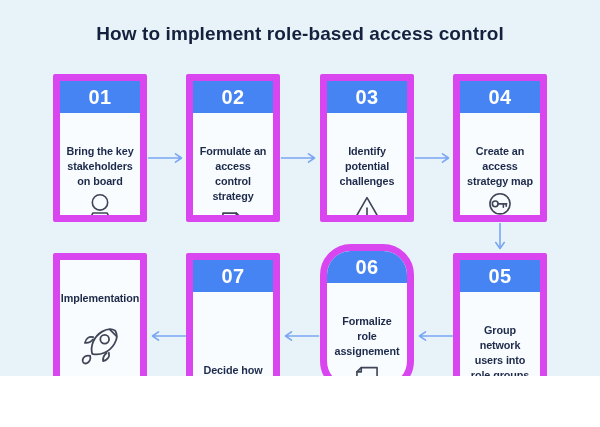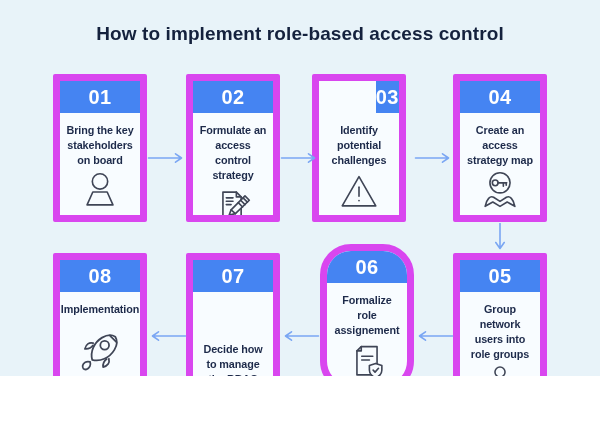--- a/index.html
+++ b/index.html
@@ -25,29 +25,29 @@
   }
   .card-number{
     color:#FFFFFF;font-size:20px;font-weight:700;letter-spacing:.5px;
   }
   .card-body{
     flex:1;display:flex;flex-direction:column;align-items:center;
     padding:10px 6px 8px 6px;
   }
   .card-text{
     font-size:10.8px;font-weight:700;line-height:15px;
-    color:#1D2A4A;text-align:center;letter-spacing:-.1px;
+    color:#1D2A4A;text-align:center;letter-spacing:-.1px;margin-top:21px;
   }
   .icon-wrap{
     flex:1;display:flex;align-items:center;justify-content:center;width:100%;
   }
   .icon-wrap svg{display:block;}
   
   .p0{left:53px;top:74px;}  .p1{left:186px;top:74px;}
-  .p2{left:312px;top:74px;align-items:flex-end;} .p3{left:453px;top:74px;}
+  .p2{left:320px;top:74px;} .p3{left:453px;top:74px;}
   .p4{left:453px;top:253px;}.p5{left:320px;top:244px;border-radius:31px;}
   .p6{left:186px;top:253px;gap:40px;}.p7{left:53px;top:253px;}
   .arrow{position:absolute;}
   .ar1{left:147px;top:151px;} .ar2{left:280px;top:151px;} .ar3{left:414px;top:151px;}
   .al1{left:414px;top:329px;} .al2{left:280px;top:329px;} .al3{left:147px;top:329px;}
   .adown{left:493px;top:223px;}
   .ic{stroke:#3F4556;fill:none;stroke-width:1.7;stroke-linecap:round;stroke-linejoin:round;}
   .arr{stroke:#7AA6F3;fill:none;stroke-width:1.6;stroke-linecap:round;stroke-linejoin:round;}
 </style>
 </head>
@@ -169,23 +169,20 @@
       <div class="icon-wrap">
         <svg width="46" height="46" viewBox="0 0 48 48" class="ic">
           <path d="M34.1 21.1 L39.3 21.6 L39.3 26.4 L34.1 26.9 L33.2 29.1 L36.5 33.1 L33.1 36.5 L29.1 33.2 L26.9 34.1 L26.4 39.3 L21.6 39.3 L21.1 34.1 L18.9 33.2 L14.9 36.5 L11.5 33.1 L14.8 29.1 L13.9 26.9 L8.7 26.4 L8.7 21.6 L13.9 21.1 L14.8 18.9 L11.5 14.9 L14.9 11.5 L18.9 14.8 L21.1 13.9 L21.6 8.7 L26.4 8.7 L26.9 13.9 L29.1 14.8 L33.2 11.5 L36.5 14.9 L33.2 18.9 Z"></path>
           <circle cx="24" cy="24" r="6"></circle>
         </svg>
       </div>
     </div>
   </div>
 
   <div class="card p7">
-    <div class="card-header">
-      <span class="card-number">08</span>
-    </div>
     <div class="card-body">
       <div class="card-text">Implementation</div>
       <div class="icon-wrap">
         <svg width="50" height="50" viewBox="0 0 48 48" class="ic">
           <path d="M16.5 31.5 C14.5 24 18 15 26 10.2 C30.5 7.6 35 7 38.7 9.3 C41 13 40.4 17.5 37.8 22 C33 30 24 33.5 16.5 31.5 Z"></path>
           <path d="M33.5 8.2 L39.8 14.5"></path>
           <circle cx="28.5" cy="17.5" r="4.2"></circle>
           <path d="M17.5 15.5 C13.5 14.5 10.5 16.5 9.5 21 C12.8 21.4 15.6 19.9 17.3 17.6"></path>
           <path d="M32.5 30.5 C33.5 34.5 31.5 37.5 27 38.5 C26.6 35.2 28.1 32.4 30.4 30.7"></path>
           <path d="M14.5 33.5 C15.5 36.5 14 39.7 11 40.7 C8.4 41.2 6.9 39.6 7.4 37 C7.9 34.3 11 32.4 14.5 33.5 Z"></path>

